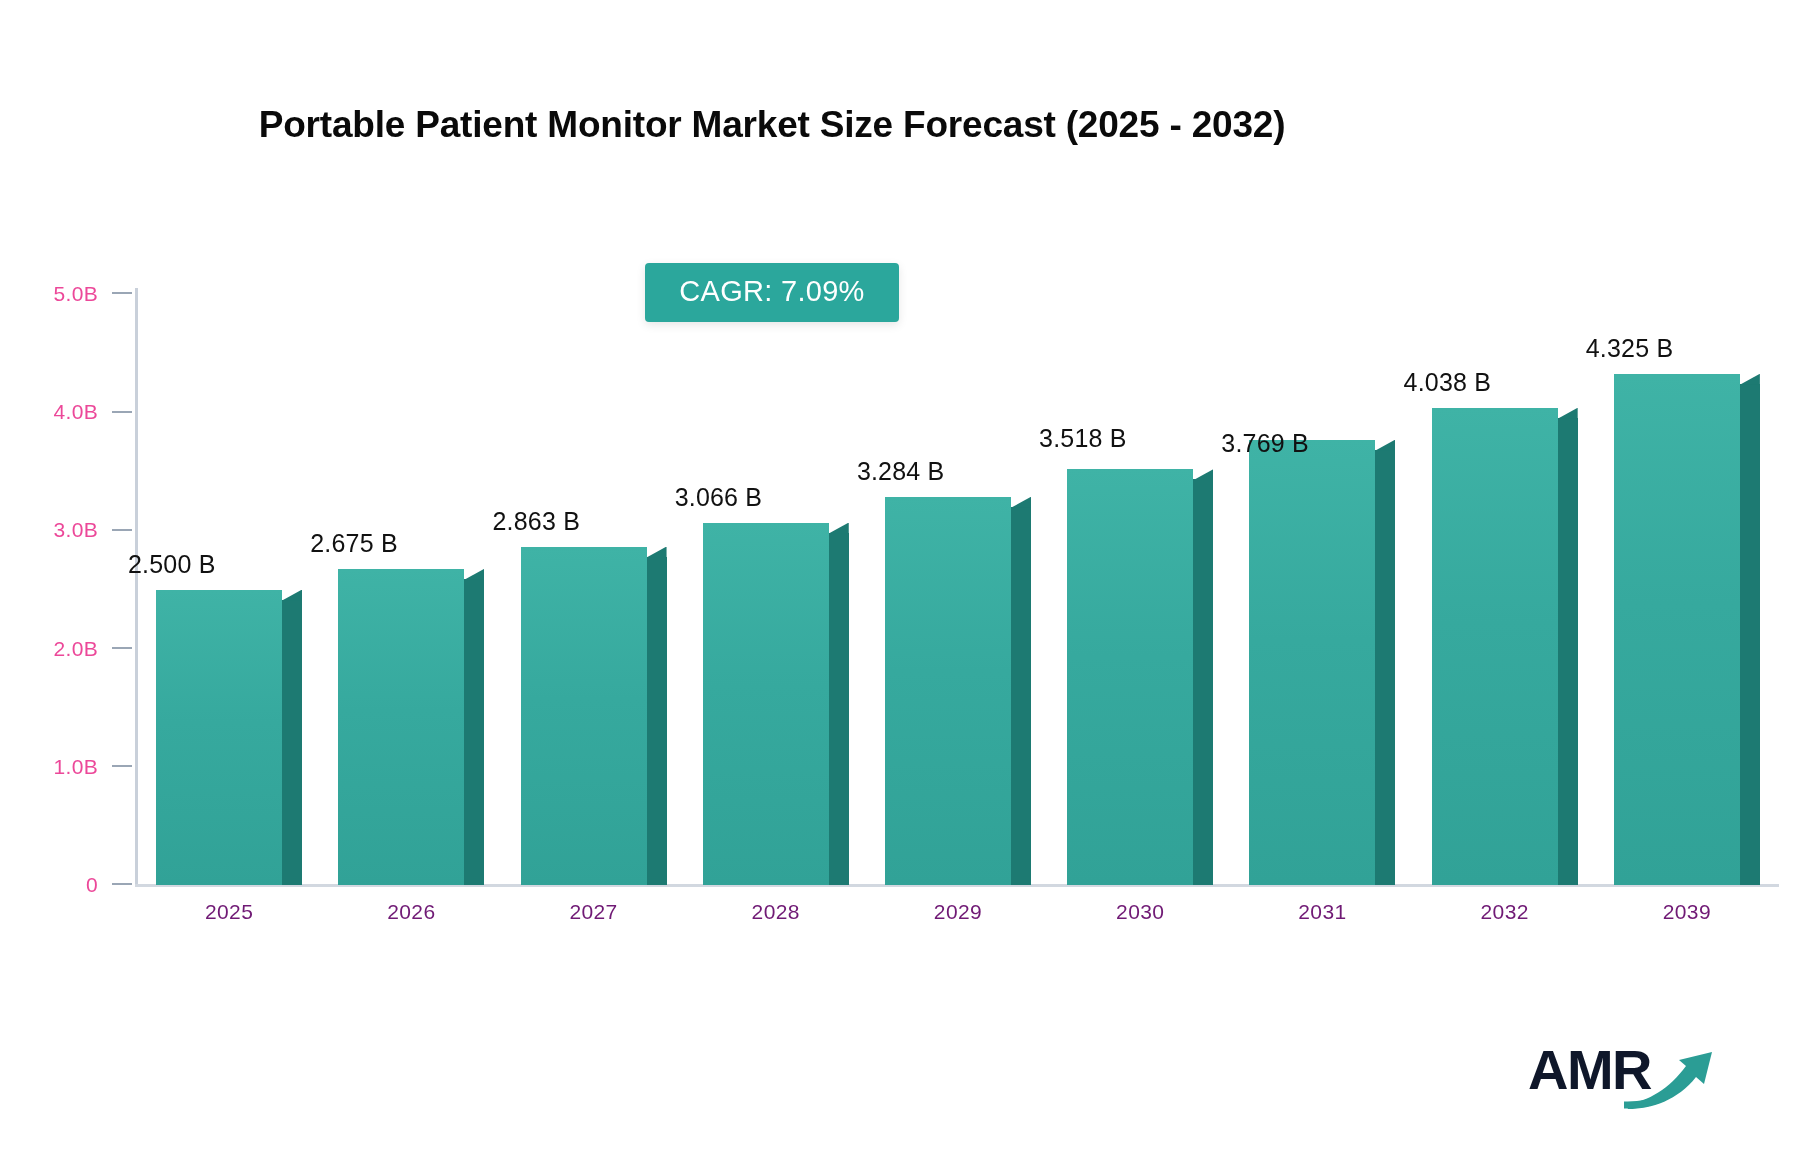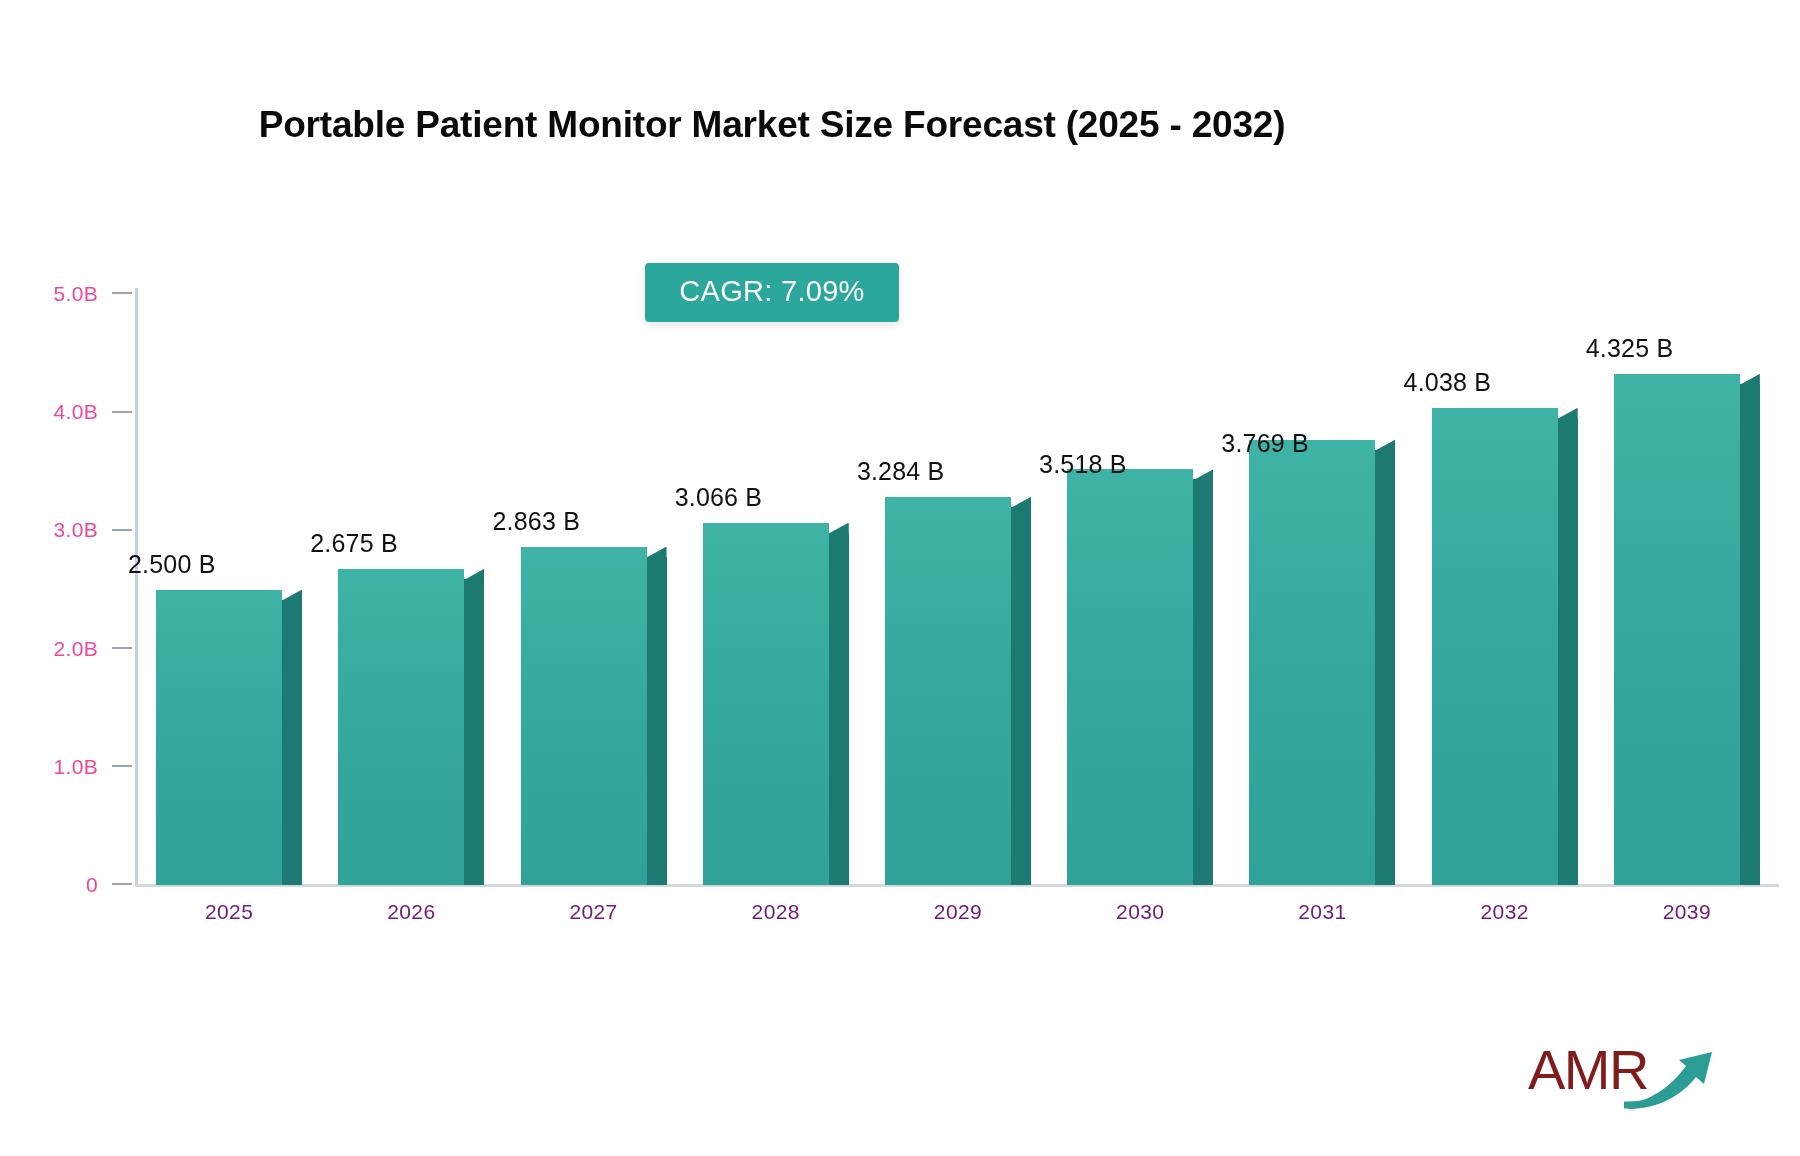--- a/index.html
+++ b/index.html
@@ -158,22 +158,22 @@
     position: absolute;
     left: 1528px;
     top: 1040px;
     width: 190px;
     height: 74px;
   }
   .logo-text {
     position: absolute;
     left: 0; top: 2px;
     font-size: 56px;
-    font-weight: 400;
-    color: #7f1d1d;
+    font-weight: 700;
+    color: #0f172a;
     letter-spacing: -1.5px;
     line-height: 1;
   }
   .logo-arrow { position: absolute; left: 96px; top: 6px; }
 </style>
 </head>
 <body>
 
 <div id="root">
 
@@ -241,21 +241,21 @@
         <div class="x-label" style="left: 1060.22px;">2030</div>
         <div class="x-label" style="left: 1242.44px;">2031</div>
         <div class="x-label" style="left: 1424.67px;">2032</div>
         <div class="x-label" style="left: 1606.89px;">2039</div>
       </div>
   <div class="bar-label" style="left: 128px; width: 202.222px; top: 549.5px;">2.500 B</div>
       <div class="bar-label" style="left: 310.222px; width: 202.222px; top: 528.815px;">2.675 B</div>
       <div class="bar-label" style="left: 492.444px; width: 202.222px; top: 506.593px;">2.863 B</div>
       <div class="bar-label" style="left: 674.667px; width: 202.222px; top: 482.599px;">3.066 B</div>
       <div class="bar-label" style="left: 856.889px; width: 202.222px; top: 456.831px;">3.284 B</div>
-      <div class="bar-label" style="left: 1039.11px; width: 202.222px; top: 450px;">3.518 B</div>
+      <div class="bar-label" style="left: 1039.11px; width: 202.222px; top: 424px;">3.518 B</div>
       <div class="bar-label" style="left: 1221.33px; width: 202.222px; top: 399.504px; margin-top: 29px;">3.769 B</div>
       <div class="bar-label" style="left: 1403.56px; width: 202.222px; top: 367.708px;">4.038 B</div>
       <div class="bar-label" style="left: 1585.78px; width: 202.222px; top: 333.785px;">4.325 B</div>
     </div>
 
   <div class="logo">
     <div class="logo-text">AMR</div>
     <svg class="logo-arrow" width="94" height="64" viewBox="0 0 94 64">
       <path d="M2 58 C 24 56, 46 42, 62 20 L 55 14 L 88 6 L 80 38 L 72 31 C 54 54, 28 63, 4 63 Z" fill="#2b9d95"></path>
       <path d="M0 59 C 26 60, 50 50, 68 28" stroke="#2b9d95" stroke-width="7" fill="none" stroke-linecap="round"></path>

